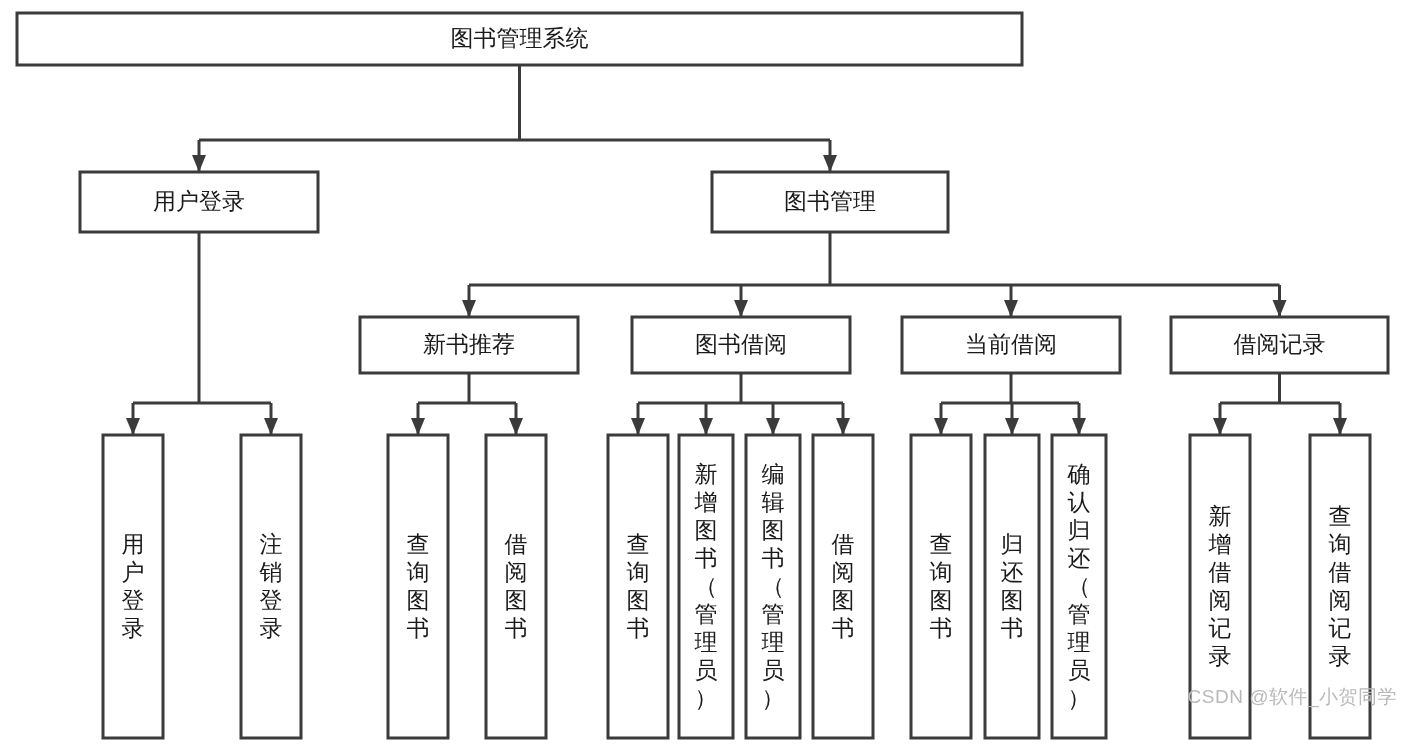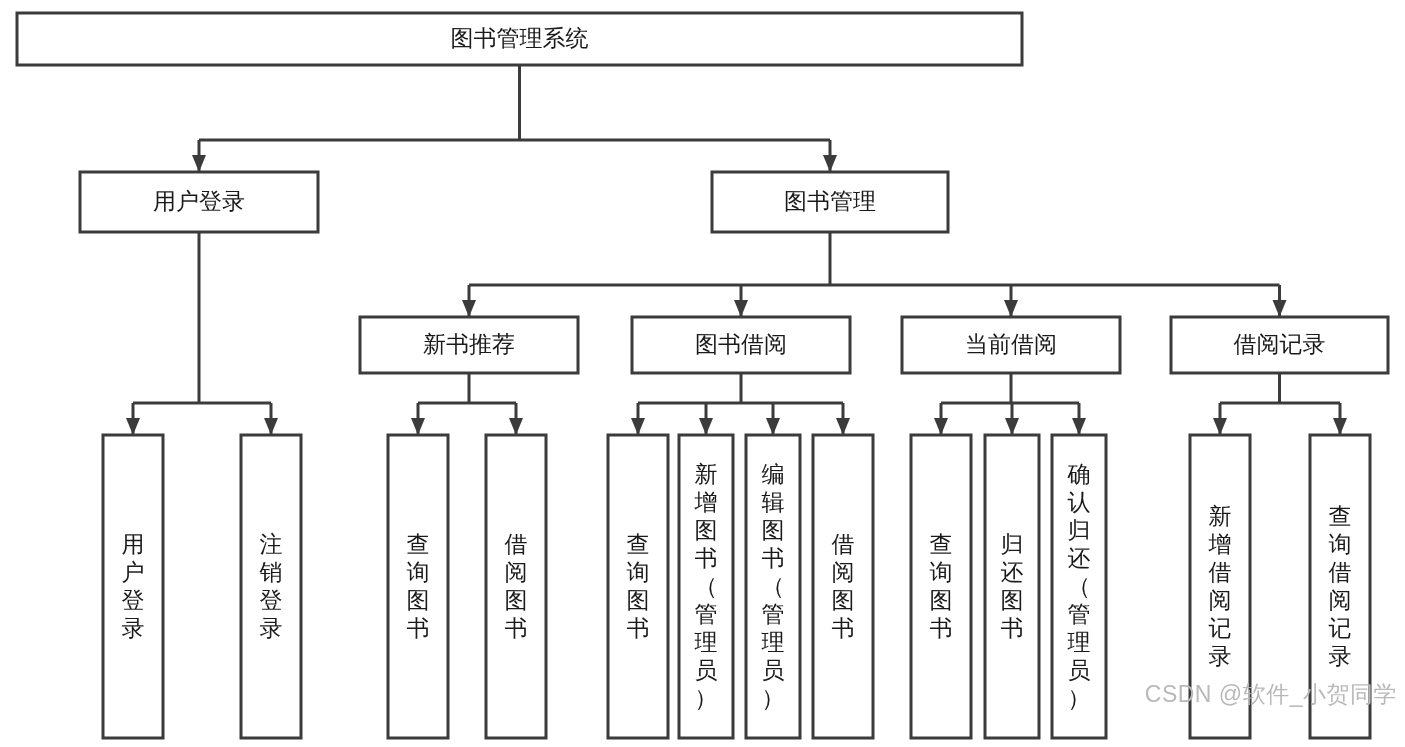--- a/index.html
+++ b/index.html
@@ -53,21 +53,21 @@
     font-family: "Liberation Sans", "DejaVu Sans", sans-serif;
     font-size: 23px;
     fill: #1a1a1a;
     text-anchor: middle;
   }
   .watermark-text {
     position: absolute;
     right: 8px;
     bottom: 4px;
     font-family: "Liberation Sans", "DejaVu Sans", sans-serif;
-    font-size: 23px;
+    font-size: 19px;
     color: #b9b9b9;
     white-space: nowrap;
     letter-spacing: 0.5px;
     pointer-events: none;
   }
 </style>
 </head>
 <body>
 
 <div id="diagram-root">

